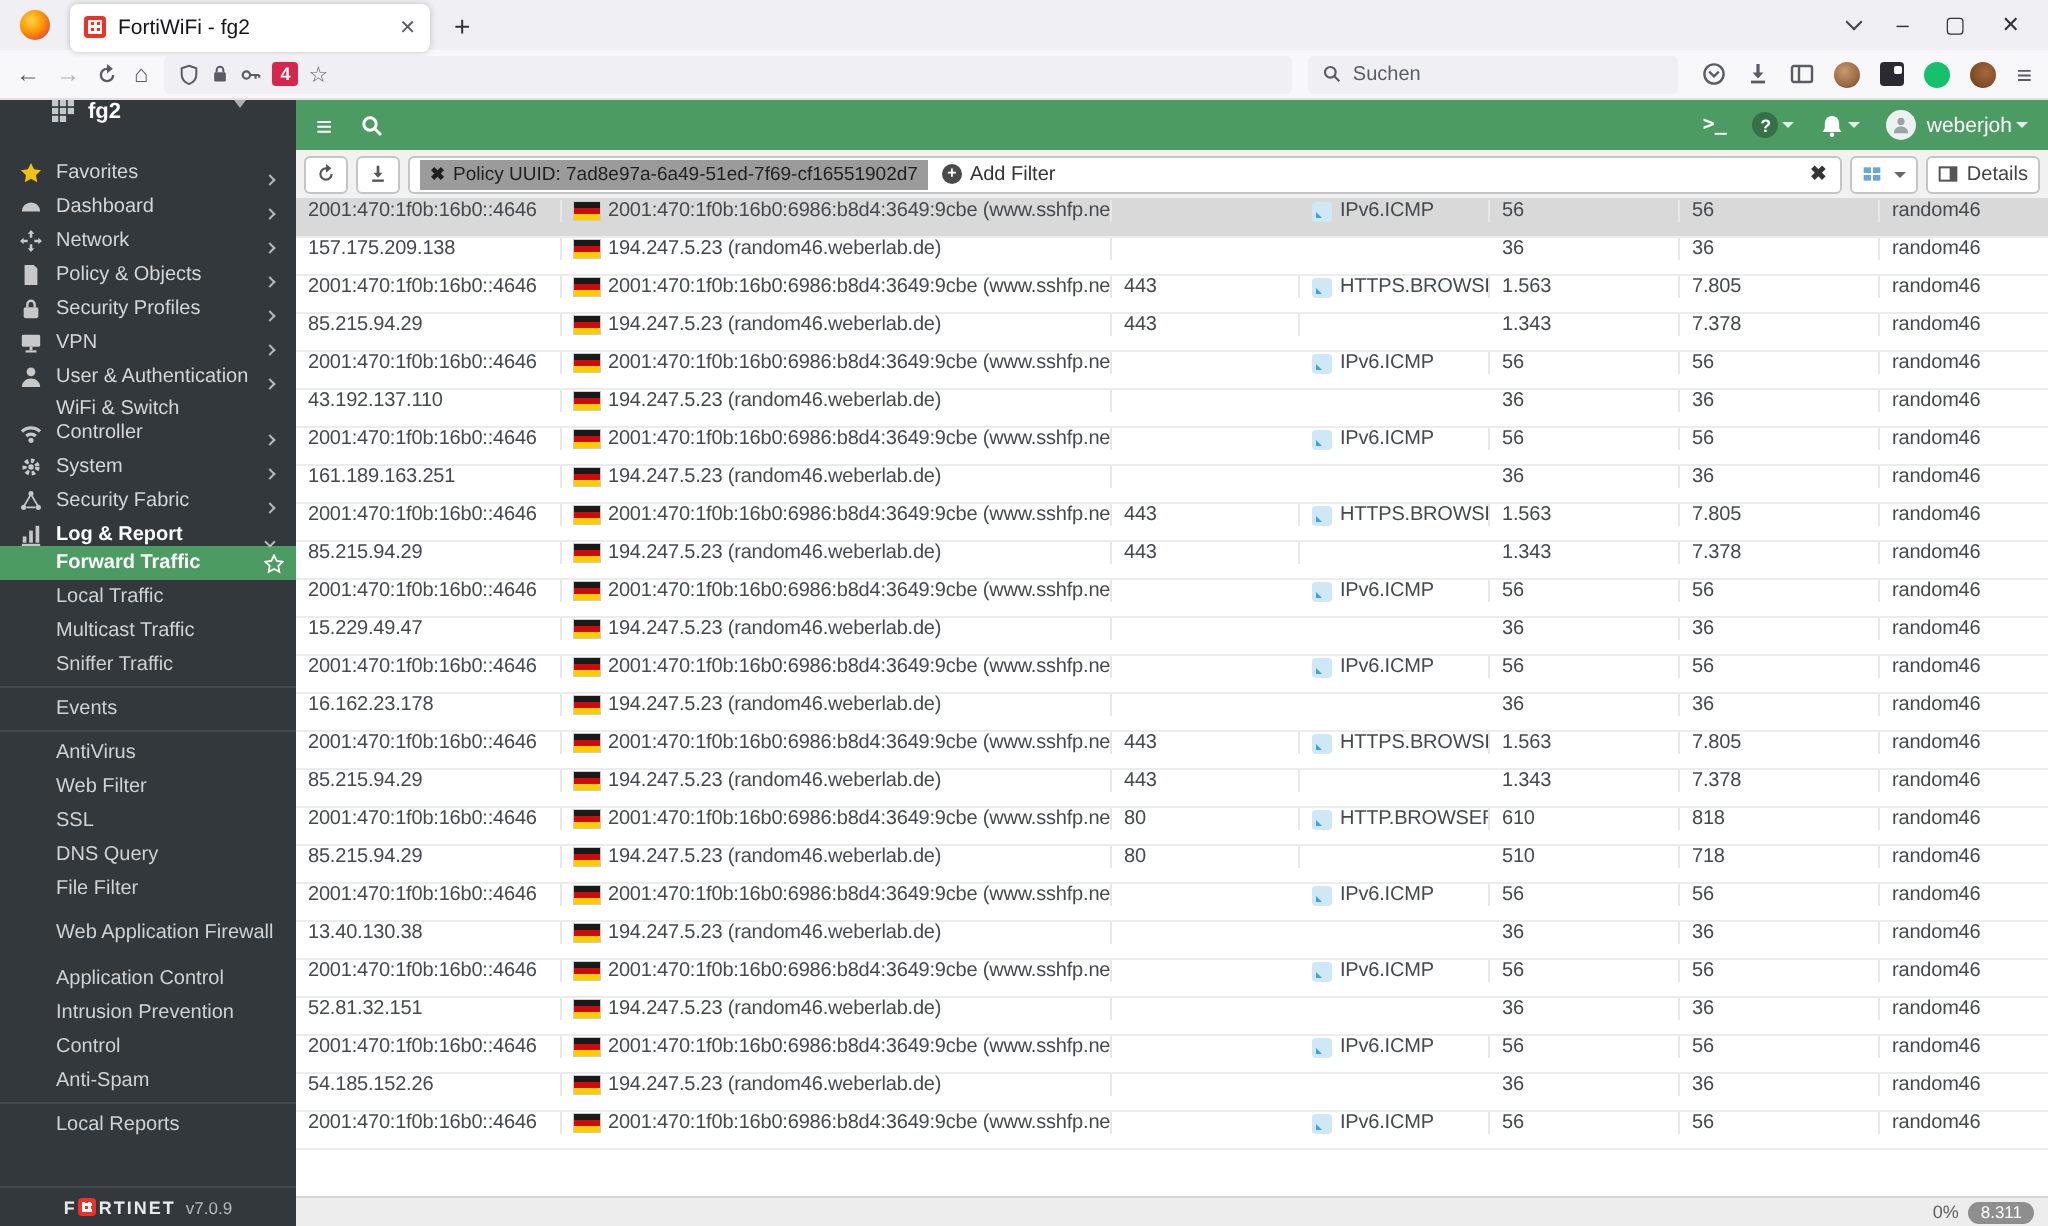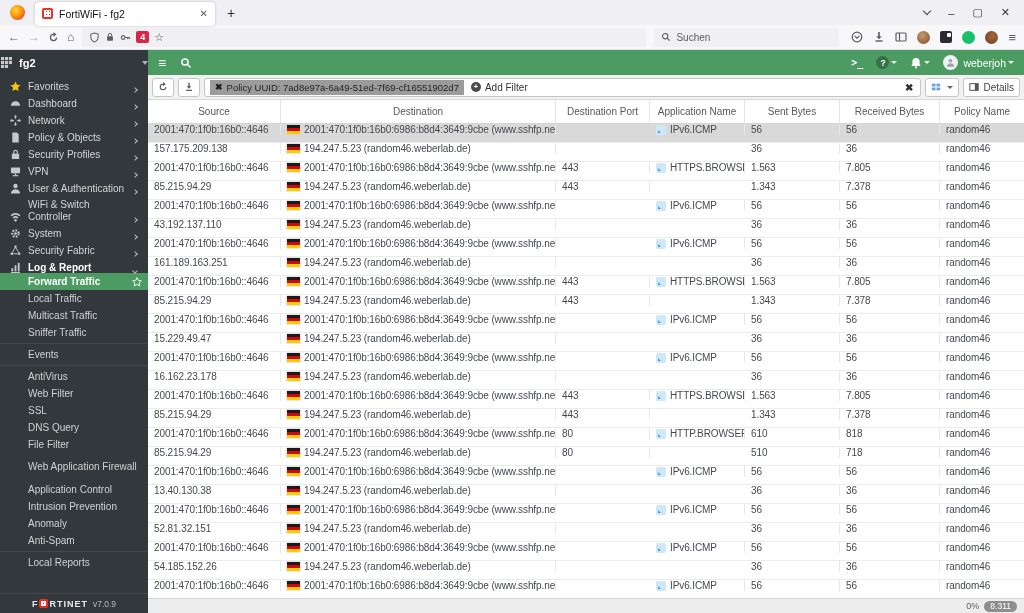--- a/index.html
+++ b/index.html
@@ -33,21 +33,21 @@
   .tb-icons{display:flex;align-items:center;gap:10px;margin-left:4px}
   .circle-ic{width:13px;height:13px;border-radius:50%;flex:none}
   .ext-ic{width:12px;height:12px;border-radius:2px;background:#2b2a33;position:relative}
   .ext-ic::after{content:"";position:absolute;right:1.5px;top:1.5px;width:4px;height:4px;background:#fff;border-radius:1px}
 
   
   .app{display:flex;height:563px}
 
   
   .sidebar{width:148px;background:#33383c;color:#d4d6d7;font-size:10px;display:flex;flex-direction:column;position:relative;flex:none}
-  .fg2row{height:25px;display:flex;align-items:center;gap:7px;padding:0 0;color:#fff;font-size:11px;font-weight:bold}
+  .fg2row{height:25px;display:flex;align-items:flex-start;gap:7px;padding:0 25px;color:#fff;font-size:11px;font-weight:bold}
   .fg2row .caret{margin-left:auto;width:0;height:0;border-left:3.5px solid transparent;border-right:3.5px solid transparent;border-top:4px solid #aeb0b2}
   .mi-icon{width:12px;flex:none;color:#c6c8ca;display:flex;justify-content:center}
   .mi-icon svg{width:11px;height:11px;fill:currentColor}
   .mi-icon.fav{color:#f4c10f}
   .menu-item{height:17px;display:flex;align-items:flex-end;gap:7px;padding:0 9px;cursor:default}
   .menu-item.two{height:28px}
   .mi-label{flex:1;white-space:nowrap;overflow:hidden}
   .menu-item.two .mi-label{white-space:normal;line-height:1.15}
   .menu-item.expanded .mi-label{color:#fff;font-weight:bold}
   .chev{flex:none;width:4px;height:4px;border-right:1.4px solid #b5b7b9;border-bottom:1.4px solid #b5b7b9;transform:rotate(-45deg);margin-right:2px}
@@ -376,21 +376,21 @@
       </div>
         <div class="submenu-item">
         <span>Application Control</span>
 
       </div>
         <div class="submenu-item">
         <span>Intrusion Prevention</span>
 
       </div>
         <div class="submenu-item">
-        <span>Anomaly</span>
+        <span>Control</span>
 
       </div>
         <div class="submenu-item">
         <span>Anti-Spam</span>
 
       </div>
         <div class="sdivider"></div>
         <div class="submenu-item">
         <span>Local Reports</span>
 
@@ -473,29 +473,20 @@
       <div class="btn">
           <svg viewBox="0 0 12 12">
             <rect x="1" y="2" width="10" height="8" fill="none" stroke="#555" stroke-width="1.2"></rect>
             <rect x="7" y="2" width="4" height="8"></rect>
           </svg>
           <span>Details</span>
         </div>
     </div>
 
     <div class="logtable">
-      <div class="thead" id="thead">
-          <div class="th c0">Source</div>
-          <div class="th c1">Destination</div>
-          <div class="th c2">Destination Port</div>
-          <div class="th c3">Application Name</div>
-          <div class="th c4">Sent Bytes</div>
-          <div class="th c5">Received Bytes</div>
-          <div class="th c6">Policy Name</div>
-        </div>
       <div class="tbody" id="tbody">
   <div class="tr sel">
     <div class="td c0">2001:470:1f0b:16b0::4646</div>
     <div class="td c1"><span class="flag"></span>2001:470:1f0b:16b0:6986:b8d4:3649:9cbe (www.sshfp.net)</div>
     <div class="td c2"></div>
     <div class="td c3"><span class="appicon"></span>IPv6.ICMP</div>
     <div class="td c4">56</div>
     <div class="td c5">56</div>
     <div class="td c6">random46</div>
   </div>

